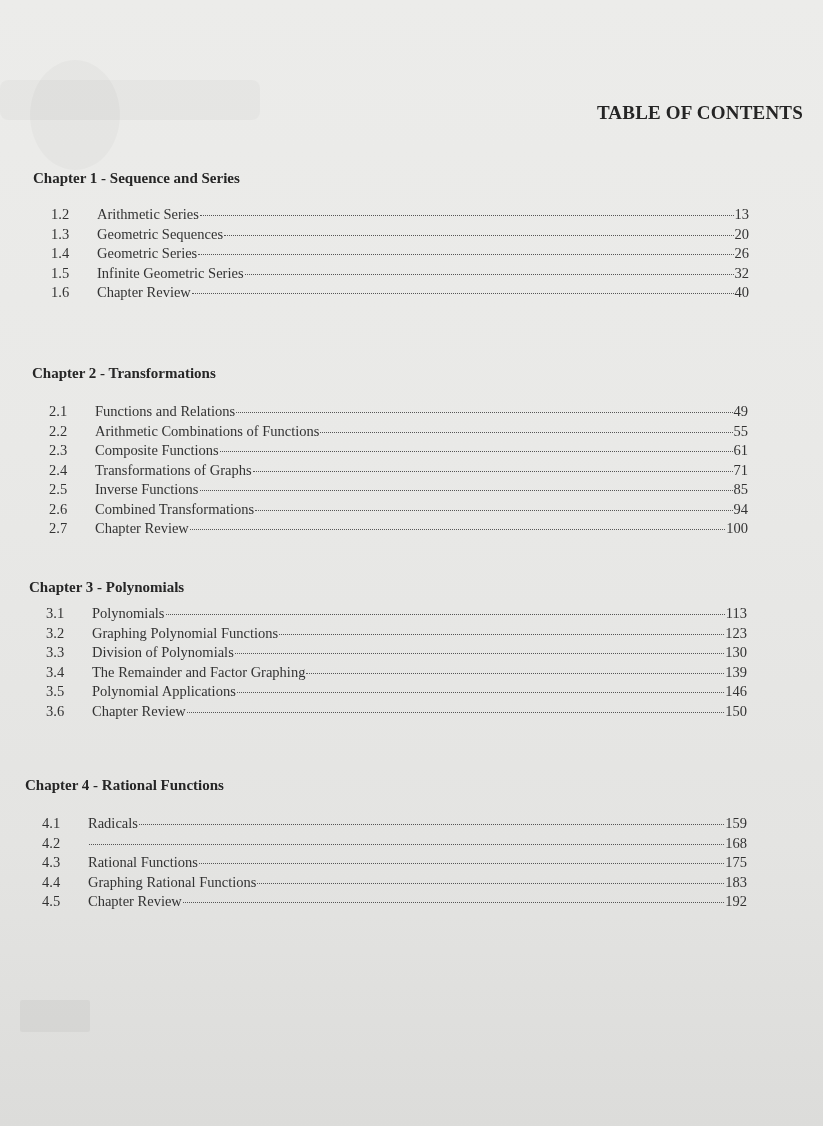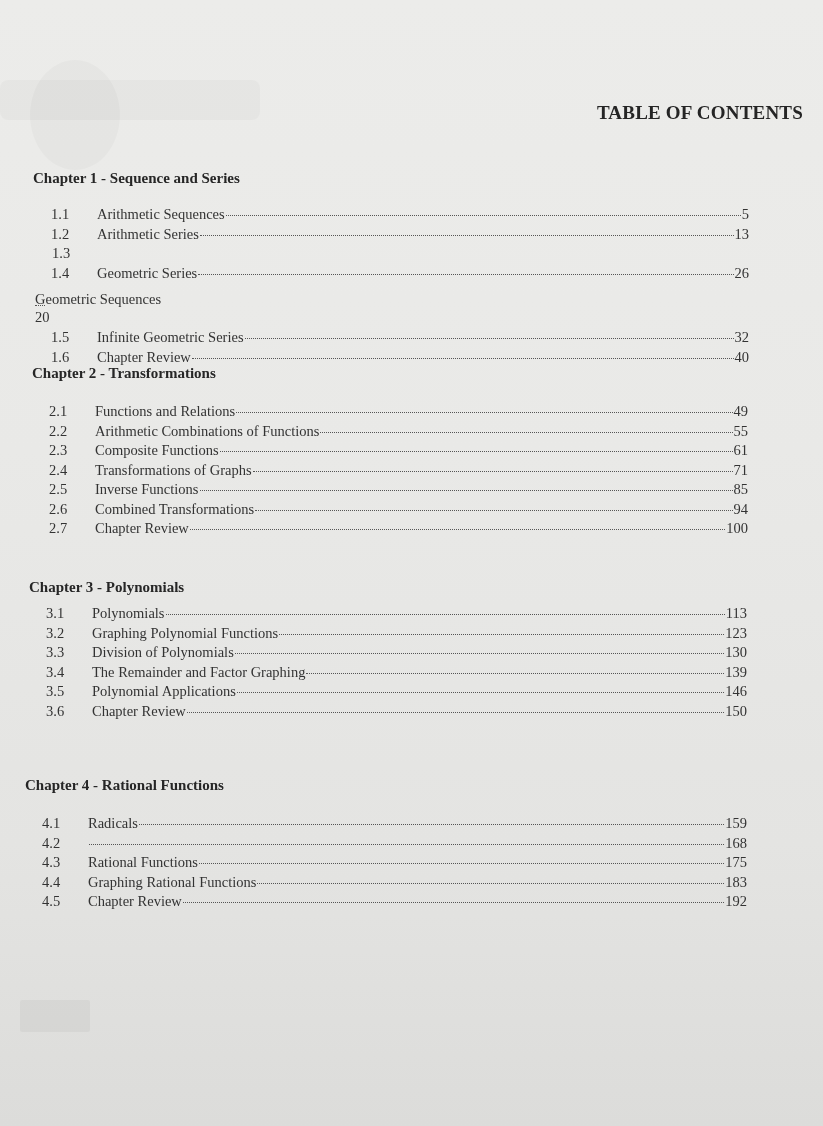--- a/index.html
+++ b/index.html
@@ -85,44 +85,38 @@
   <div class="ghost" style="left:30px; top:60px; width:90px; height:110px;"></div>
   <div class="ghost" style="left:0px; top:80px; width:260px; height:40px; border-radius:8px;"></div>
   <div class="ghost" style="left:20px; top:1000px; width:70px; height:32px; border-radius:2px; background:rgba(0,0,0,0.04);"></div>
 
   <h1 class="title">TABLE OF CONTENTS</h1>
 
   <section class="chapter" style="left:33px; top:170px; width:716px;">
     <div class="chapter-heading">Chapter 1 - Sequence and Series</div>
     <div class="entries" style="margin-top:19px;">
       <div class="entry" style="margin-left:1px;">
-        <span class="num">1.1</span>
-        <span class="label">Arithmetic Sequences</span>
-        <span class="leader"></span>
-        <span class="page-no">5</span>
-      </div>
-      <div class="entry" style="margin-left:1px;">
         <span class="num">1.2</span>
         <span class="label">Arithmetic Series</span>
         <span class="leader"></span>
         <span class="page-no">13</span>
       </div>
-      <div class="entry" style="margin-left:1px;flex-direction:column;">
+      <div class="entry" style="margin-left:1px;">
         <span class="num">1.3</span>
         <span class="label">Geometric Sequences</span>
         <span class="leader"></span>
         <span class="page-no">20</span>
       </div>
       <div class="entry" style="margin-left:1px;">
         <span class="num">1.4</span>
         <span class="label">Geometric Series</span>
         <span class="leader"></span>
         <span class="page-no">26</span>
       </div>
-      <div class="entry" style="margin-left:1px;margin-top:45px;">
+      <div class="entry" style="margin-left:1px;">
         <span class="num">1.5</span>
         <span class="label">Infinite Geometric Series</span>
         <span class="leader"></span>
         <span class="page-no">32</span>
       </div>
       <div class="entry" style="margin-left:1px;">
         <span class="num">1.6</span>
         <span class="label">Chapter Review</span>
         <span class="leader"></span>
         <span class="page-no">40</span>

